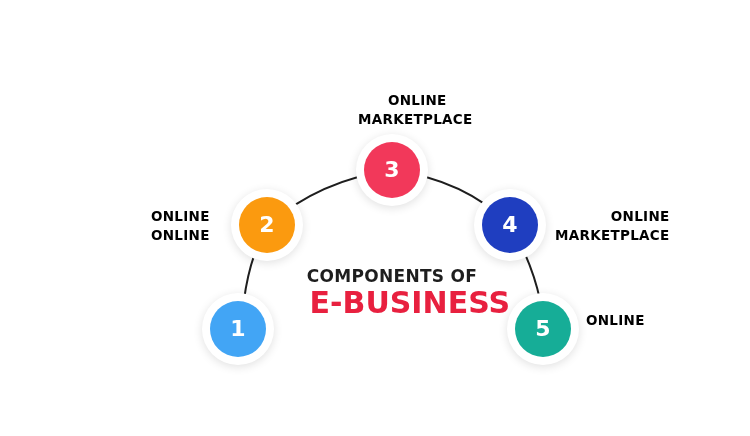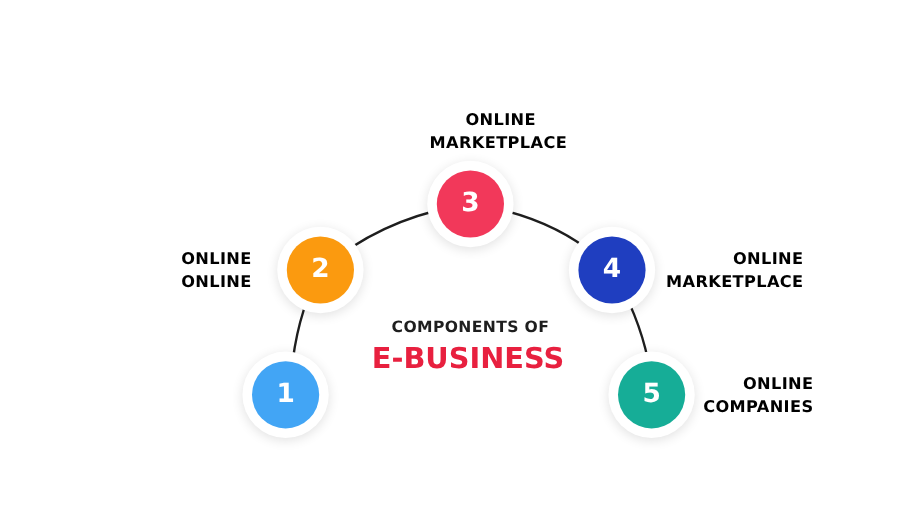--- a/index.html
+++ b/index.html
@@ -8,23 +8,23 @@
   #stage { position:absolute; left:0; top:0; width:750px; height:436px; }
   .arc { position:absolute; left:0; top:0; }
   .node { position:absolute; width:72px; height:72px; border-radius:50%; background:#fff;
           box-shadow:0 2px 10px rgba(0,0,0,0.12); }
   .node .inner { position:absolute; left:8px; top:8px; width:56px; height:56px; border-radius:50%;
           color:#fff; font-weight:bold; font-size:22px; line-height:56px; text-align:center; }
   .label { position:absolute; font-size:13.5px; font-weight:bold; color:#000000; line-height:19px;
            letter-spacing:0.3px; white-space:nowrap; }
   .label span { display:block;text-align:right; }
   .title-top { position:absolute; left:292px; top:266px; width:200px; text-align:center;
-               font-size:13px; font-weight:bold; color:#1e1e1e; letter-spacing:0.3px; }
-  .title-main { position:absolute; left:270px; top:285px; width:240px; text-align:center;
-               font-size:24px; font-weight:900; color:#e8203f; letter-spacing:0px; }
+               font-size:17px; font-weight:bold; color:#1e1e1e; letter-spacing:0.3px; }
+  .title-main { position:absolute; left:270px; top:285px; width:240px; text-align:right;
+               font-size:30px; font-weight:900; color:#e8203f; letter-spacing:0px; }
 </style>
 </head>
 <body>
 
 <div id="stage">
 
   <svg class="arc" width="750" height="436">
     <path d="M 244 300 Q 250 255 268 225 Q 320 180 392 170 Q 465 180 510 225 Q 532 262 540 300" fill="none" stroke="#1e1e1e" stroke-width="2"></path>
   </svg>
 
@@ -54,19 +54,18 @@
 
   <div class="node" style="left:202px; top:293px;">
     <div class="inner" style="background:#42a5f5;">1</div>
   </div>
 
   <div class="node" style="left:507px; top:293px;">
     <div class="inner" style="background:#16ad97;">5</div>
   </div>
   <div class="label" style="left:586px; top:311px;">
     <span>ONLINE</span>
-    <span>COMPANIES</span>
   </div>
 
   <div class="title-top">COMPONENTS OF</div>
   <div class="title-main">E-BUSINESS</div>
 
 </div>
 
 </body></html>

